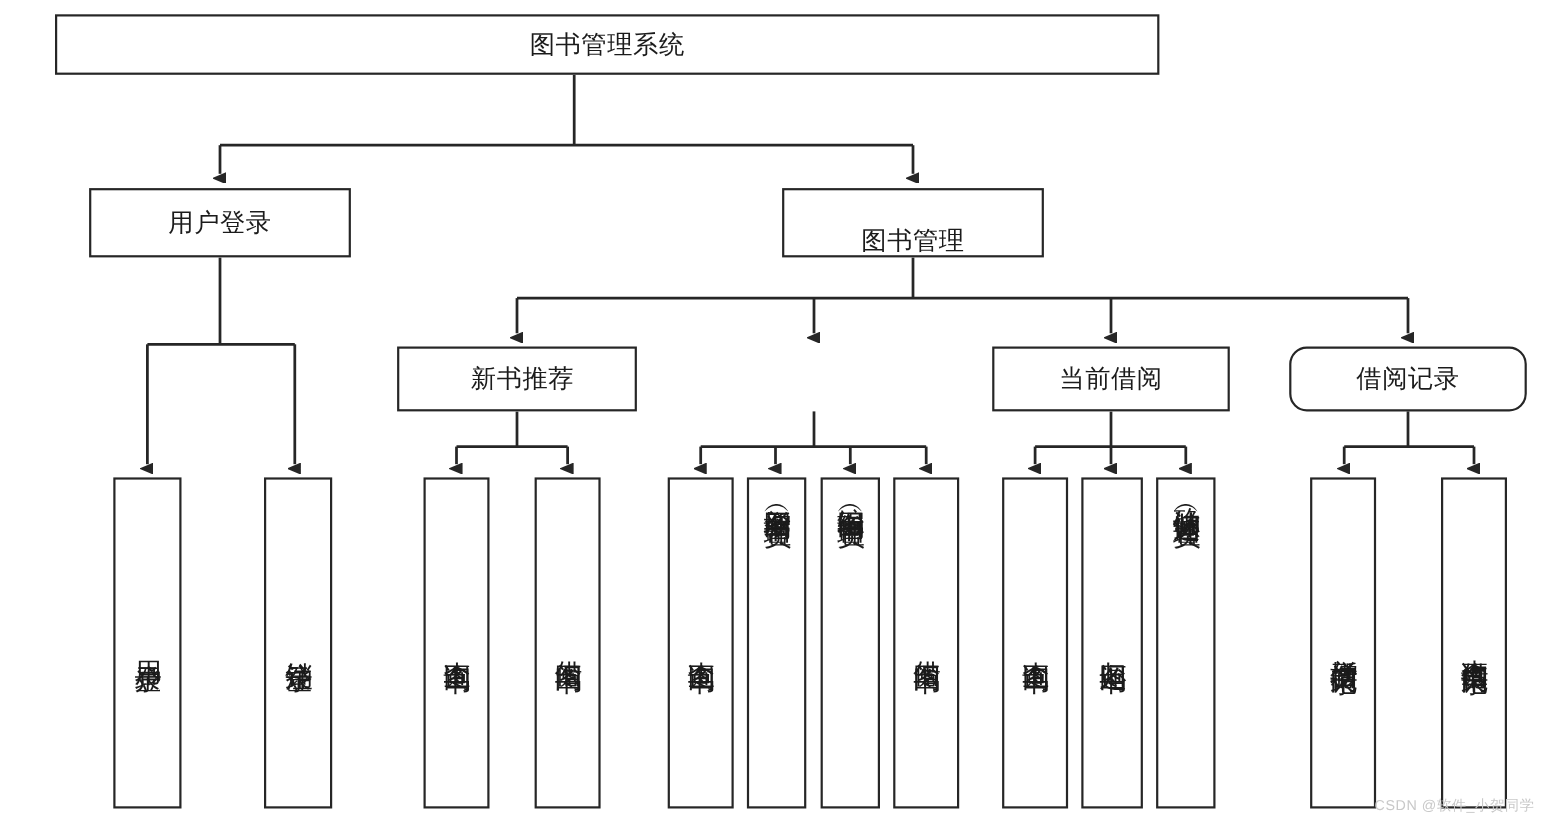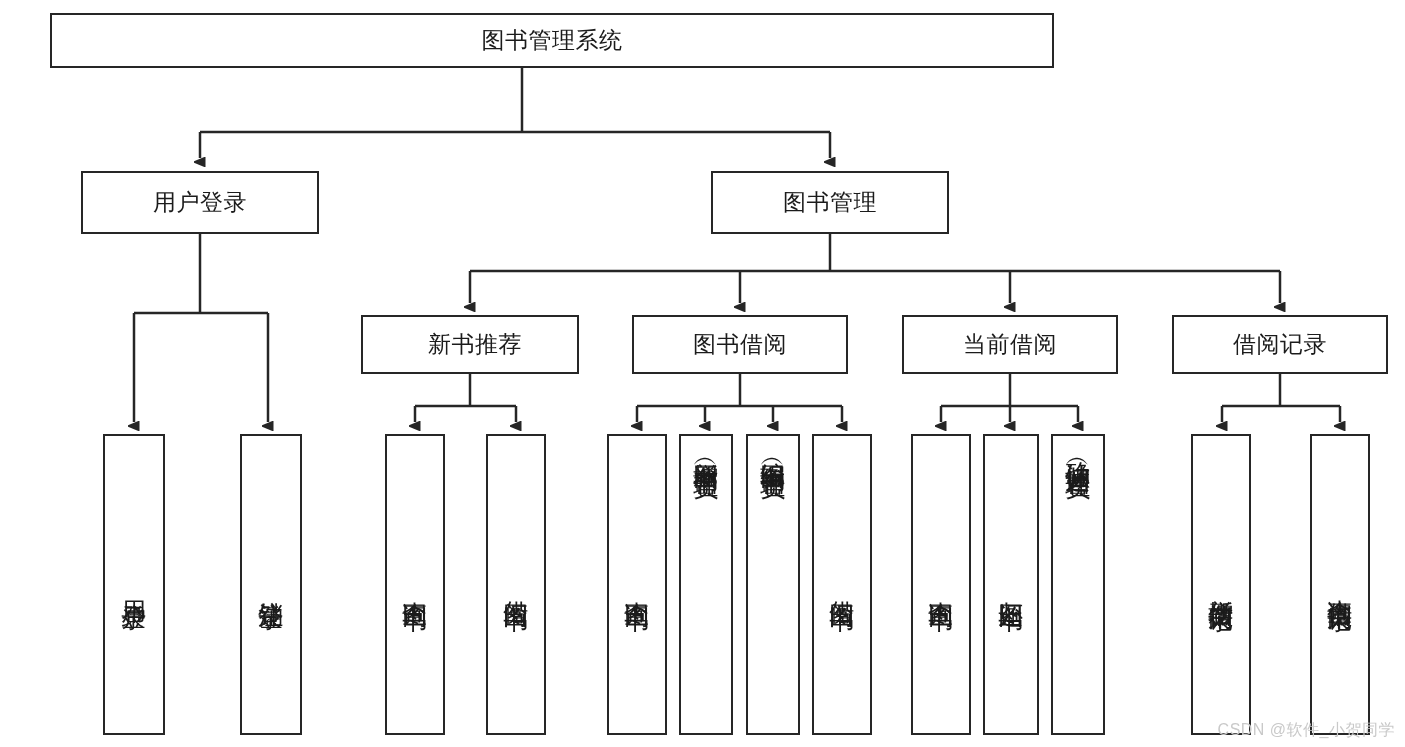--- a/index.html
+++ b/index.html
@@ -57,21 +57,21 @@
     white-space: nowrap;
     padding: 6px 0 6px 0;
   }
   .node.vertical.centered {
     align-items: center;
   }
   .watermark {
     position: absolute;
     right: 10px;
     bottom: 6px;
-    font-size: 16px;
+    font-size: 13px;
     color: #c9c9c9;
     white-space: nowrap;
     letter-spacing: 0.5px;
   }
 </style>
 </head>
 <body>
 
 <div id="diagram">
 
@@ -128,34 +128,31 @@
     </g>
   </svg>
 
   <div class="node" style="left:18px; top:13px; width:1004px; height:55px;margin-left:32px;">
     <span class="node-label">图书管理系统</span>
   </div>
 
   <div class="node" style="left:81px; top:171px; width:238px; height:63px;">
     <span class="node-label">用户登录</span>
   </div>
-  <div class="node" style="left:711px; top:171px; width:238px; height:63px;">
+  <div class="node" style="left:711px; top:171px; width:238px; height:63px;align-items:flex-end;">
     <span class="node-label">图书管理</span>
   </div>
 
   <div class="node" style="left:361px; top:315px; width:218px; height:59px;padding-left:10px;">
     <span class="node-label">新书推荐</span>
   </div>
-  <div class="node" style="left:632px; top:315px; width:216px; height:59px;">
-    <span class="node-label">图书借阅</span>
-  </div>
   <div class="node" style="left:902px; top:315px; width:216px; height:59px;text-align:right;">
     <span class="node-label">当前借阅</span>
   </div>
-  <div class="node" style="left:1172px; top:315px; width:216px; height:59px;">
+  <div class="node" style="left:1172px; top:315px; width:216px; height:59px;border-radius:16px;">
     <span class="node-label">借阅记录</span>
   </div>
 
   <div class="node vertical centered" style="left:103px; top:434px; width:62px; height:301px;">
     <span class="node-label">用户登录</span>
   </div>
   <div class="node vertical centered" style="left:240px; top:434px; width:62px; height:301px;">
     <span class="node-label">注销登录</span>
   </div>
 

